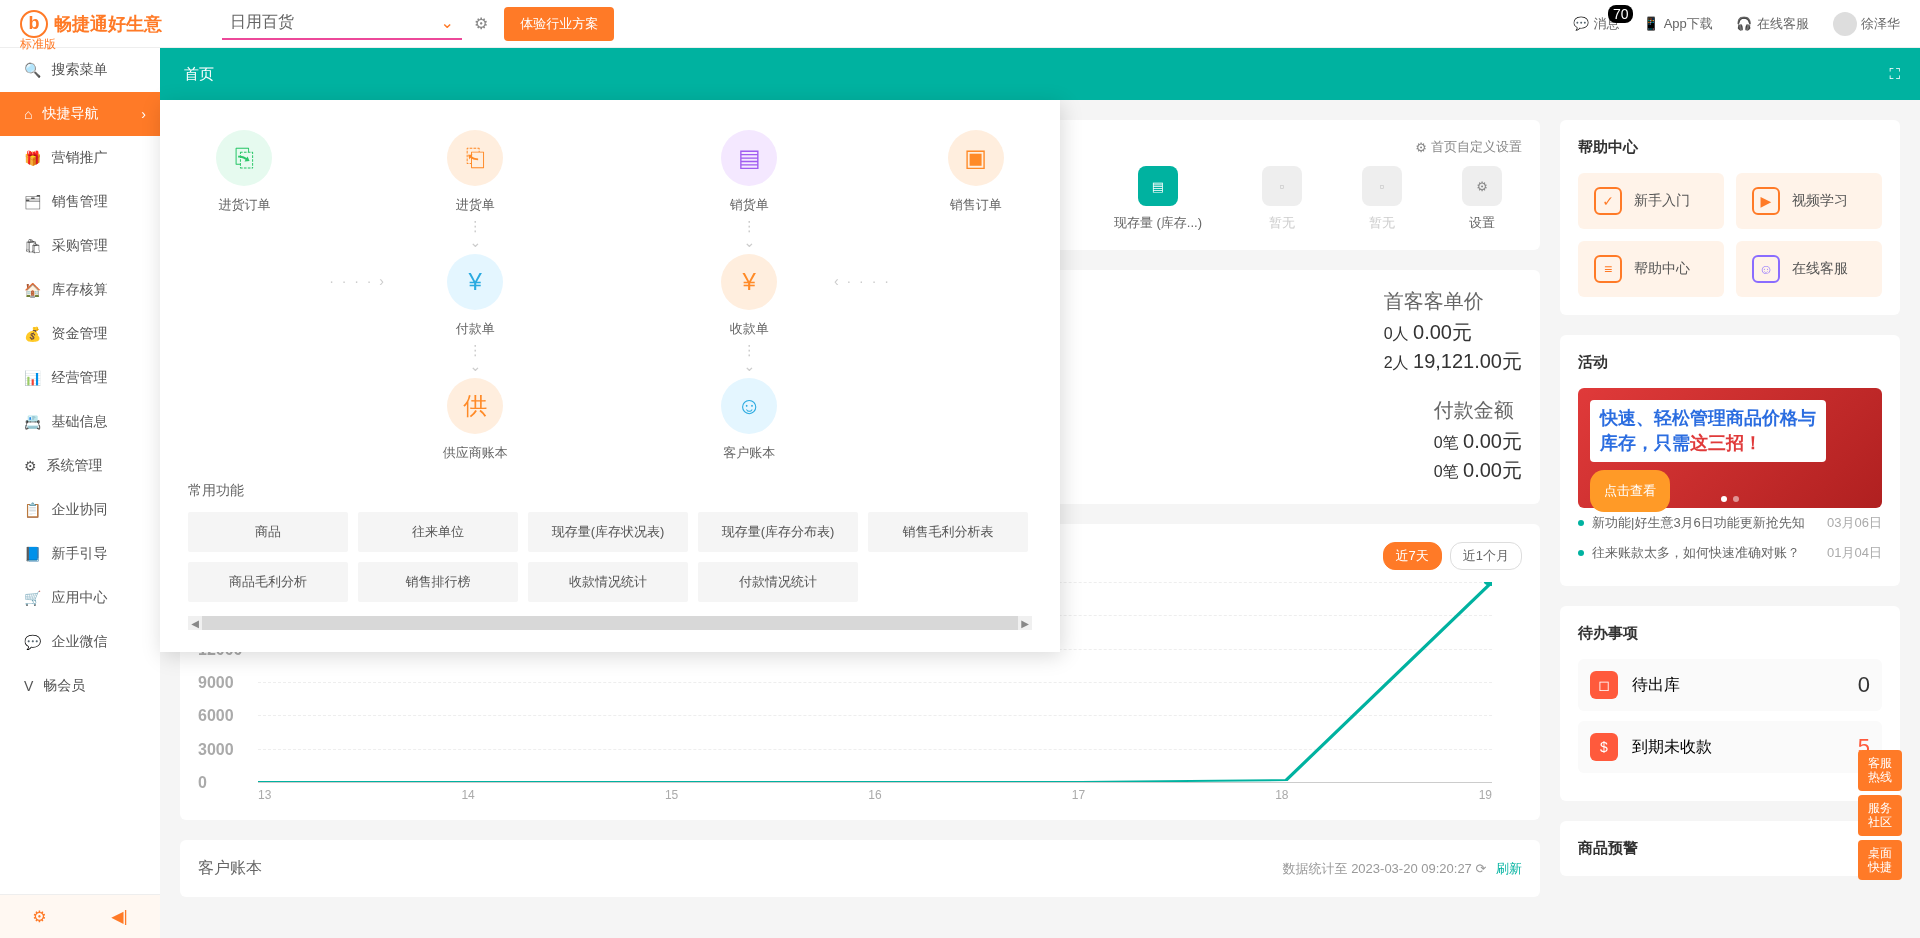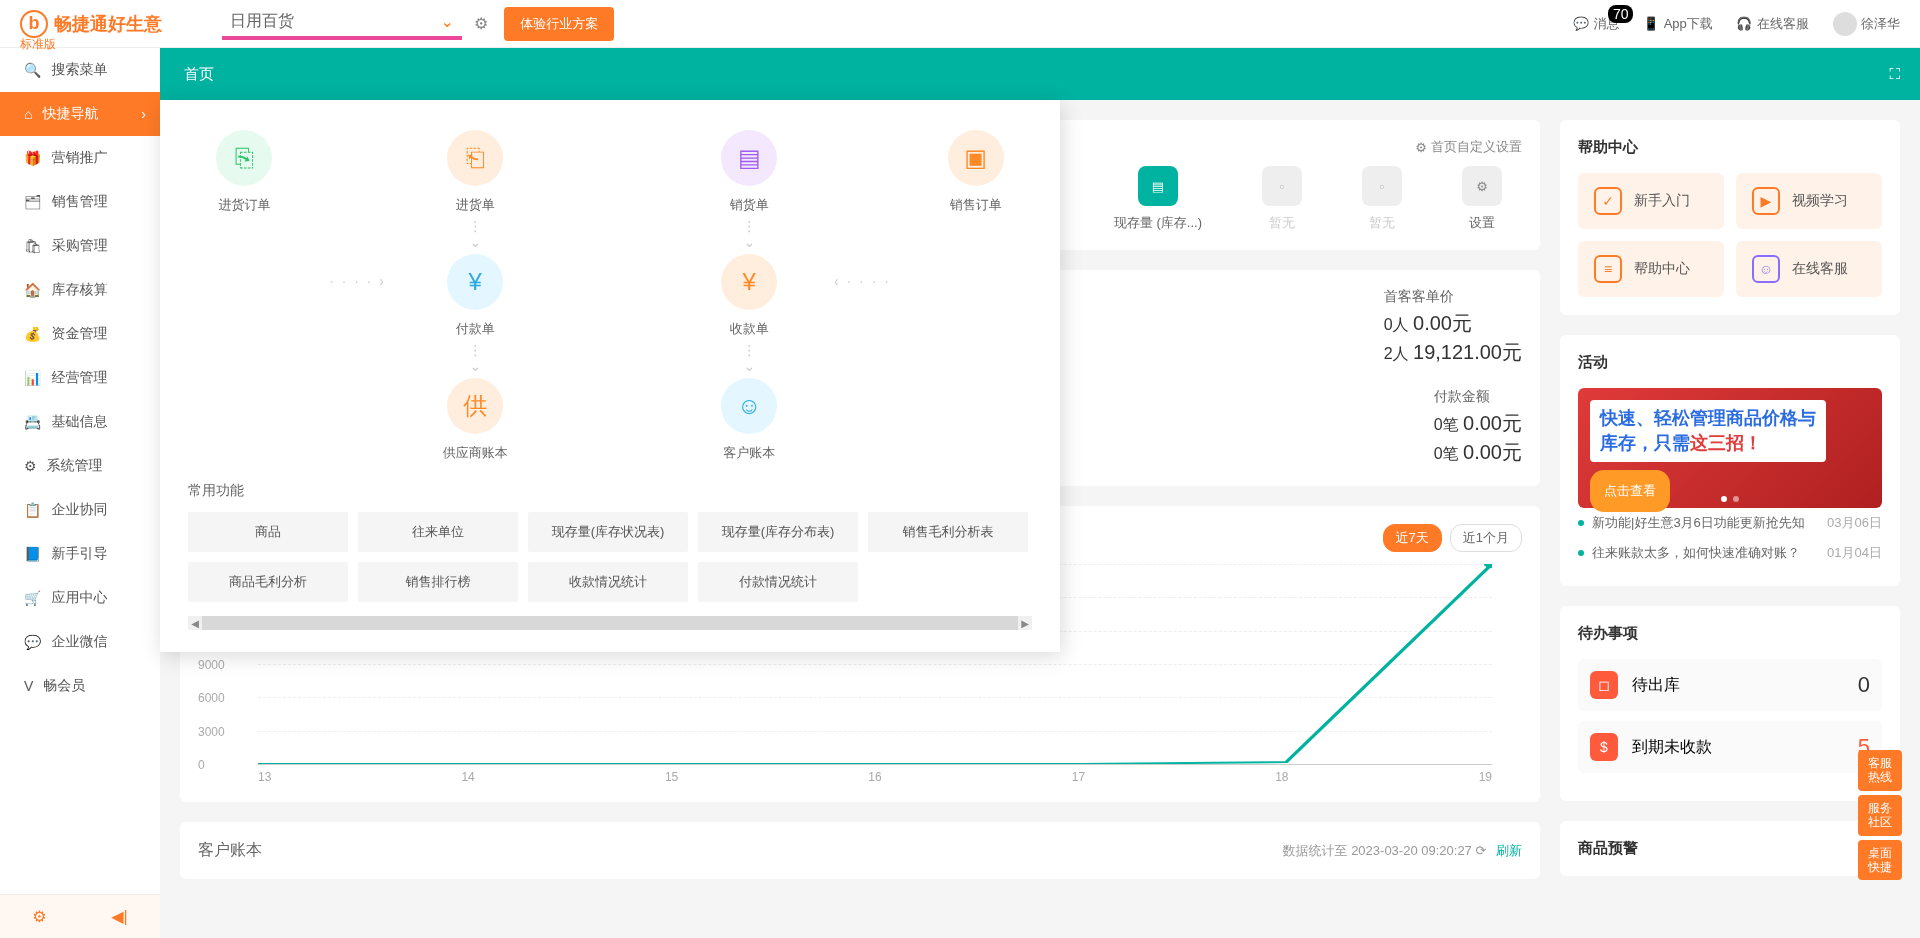--- a/index.html
+++ b/index.html
@@ -1,21 +1,21 @@
 <!DOCTYPE html>
 <html><head>
 <meta charset="utf-8">
 <style>
 * { margin: 0; padding: 0; box-sizing: border-box; font-family: "Microsoft YaHei", Arial, sans-serif; }
 body { width: 1920px; height: 938px; background: #f5f5f5; overflow: hidden; position: relative; }
 .header { height: 48px; background: #fff; display: flex; align-items: center; padding: 0 20px; border-bottom: 1px solid #eee; }
 .logo { display: flex; align-items: center; color: #ff7a27; font-weight: bold; font-size: 18px; }
 .logo-icon { width: 28px; height: 28px; border: 2px solid #ff7a27; border-radius: 50%; display: inline-flex; align-items: center; justify-content: center; margin-right: 6px; font-size: 18px; }
 .logo-sub { position: absolute; left: 20px; top: 36px; color: #ff7a27; font-size: 12px; }
-.dropdown { margin-left: 60px; width: 240px; height: 32px; border-bottom: 4px solid #ec4899; display: flex; align-items: center; justify-content: space-between; color: #666; padding: 0 8px; gap: 45px; }
+.dropdown { margin-left: 60px; width: 240px; height: 32px; border-bottom: 2px solid #ec4899; display: flex; align-items: center; justify-content: space-between; color: #666; padding: 0 8px; gap: 45px; }
 .chevron { color: #ff7a27; }
 .gear-top { margin-left: 12px; color: #888; }
 .btn-orange { margin-left: 16px; background: #ff7a27; color: #fff; border: none; padding: 8px 16px; border-radius: 4px; font-size: 13px; }
 .header-right { margin-left: auto; display: flex; align-items: center; gap: 24px; color: #666; font-size: 13px; }
 .hr-item { display: flex; align-items: center; gap: 4px; position: relative; }
 .badge-70 { position: absolute; top: -10px; right: -14px; background: #000000; color: #fff; font-size: 14px; padding: 1px 5px; border-radius: 8px; }
 .avatar { width: 24px; height: 24px; border-radius: 50%; background: #ddd; display:inline-block; }
 .content { display: flex; height: calc(100% - 48px); }
 .sidebar { width: 160px; background: #fff; display: flex; flex-direction: column; }
 .sidebar-item { height: 44px; display: flex; align-items: center; padding-left: 24px; color: #555; font-size: 14px; gap: 10px; }
@@ -35,21 +35,21 @@
 .tile-box.green { background: #00b2a0; color: #fff; }
 .tile-box.grey { background: #eee; color: #bbb; }
 .tile-box.grey2 { background: #eee; color: #888; }
 .tile.empty { color: #ccc; }
 .custom-link { margin-left: auto; color: #888; font-size: 13px; display: flex; align-items: center; gap: 4px; }
 .card-hdr { display: flex; align-items: center; }
 .date-row { margin-bottom: 12px; }
 .date-badge { color: #00b2a0; font-weight: bold; }
 .link-green { color: #00b2a0; text-decoration: underline; margin-left: 16px; font-size: 13px; }
 .kv-block { margin-left: auto; text-align: left; }
-.kv-title { color: #666; font-size: 14px; margin-bottom: 4px; }
+.kv-title { color: #666; font-size: 20px; margin-bottom: 4px; }
 .kv-line { color: #333; font-size: 16px; margin-bottom: 2px; }
 .kv-line .num { font-size: 20px; }
 .card-title { font-size: 15px; font-weight: bold; color: #333; margin-bottom: 16px; }
 .help-grid { display: grid; grid-template-columns: 1fr 1fr; gap: 12px; }
 .help-item { background: #fff3e9; border-radius: 6px; padding: 14px 16px; display: flex; align-items: center; gap: 12px; color: #555; font-size: 14px; }
 .help-icon { width: 28px; height: 28px; border: 2px solid #ff7a27; border-radius: 6px; display: flex; align-items: center; justify-content: center; color: #ff7a27; }
 .help-icon.purple { border-color: #8a6cff; color: #8a6cff; }
 .promo { height: 120px; background: linear-gradient(135deg,#e03a3a,#b02020); border-radius: 6px; padding: 12px; color: #fff; position: relative; }
 .promo-text { background: #fff; color: #2b6de0; font-weight: bold; padding: 6px 10px; border-radius: 4px; display: inline-block; font-size: 18px; line-height: 1.4; }
 .promo-btn { background: #ff9a27; color: #fff; border: none; padding: 12px 14px; border-radius: 14px; margin-top: 8px; font-size: 13px; }
@@ -62,21 +62,21 @@
 .todo-item { display: flex; align-items: center; background: #fafafa; border-radius: 6px; padding: 12px; margin-bottom: 10px; }
 .todo-icon { width: 28px; height: 28px; background: #ff5a3c; border-radius: 6px; margin-right: 14px; display:flex;align-items:center;justify-content:center;color:#fff;font-size:14px;}
 .todo-count { margin-left: auto; font-size: 22px; color: #333; }
 .todo-count.red { color: #ff5a3c; }
 .chart-card { position: relative; }
 .chart-tabs { display: flex; gap: 8px; justify-content: flex-end; margin-bottom: 12px; }
 .chart-tab { padding: 4px 12px; border-radius: 12px; border: 1px solid #ddd; font-size: 13px; color: #666; }
 .chart-tab.active { background: #ff7a27; color: #fff; border-color: #ff7a27; }
 .chart-area { position: relative; height: 200px; margin-left: 60px; margin-right: 30px; }
 .chart-grid { position: absolute; left: 0; right: 0; border-top: 1px dashed #eee; }
-.chart-ylabel { position: absolute; left: -60px; font-size: 12px; color: #aaa; transform: translateY(-50%); }
+.chart-ylabel { position: absolute; left: -60px; font-size: 16px; color: #aaa; transform: translateY(-50%); font-weight: bold; }
 .chart-xaxis { display: flex; justify-content: space-between; margin-left: 60px; margin-right: 30px; margin-top: 6px; font-size: 12px; color: #aaa; }
 .chart-line { position: absolute; left: 0; top: 0; }
 .bottom-card { display: flex; align-items: center; }
 .bottom-title { font-size: 16px; color: #666; }
 .bottom-right { margin-left: auto; color: #999; font-size: 13px; }
 .refresh { color: #00b2a0; margin-left: 6px; }
 
 .flyout { position: absolute; left: 0; top: 0; width: 900px; background: #fff; box-shadow: 2px 4px 20px rgba(0,0,0,0.15); padding: 30px 28px 22px; z-index: 100; }
 .flow-item { display: flex; flex-direction: column; align-items: center; gap: 10px; font-size: 13px; color: #666; }
 .flow-circle { width: 56px; height: 56px; border-radius: 50%; display: flex; align-items: center; justify-content: center; font-size: 24px; }

